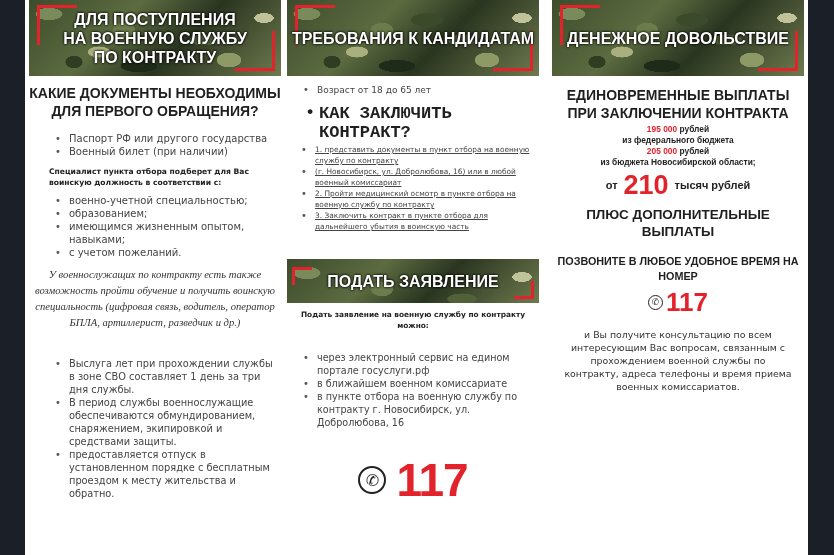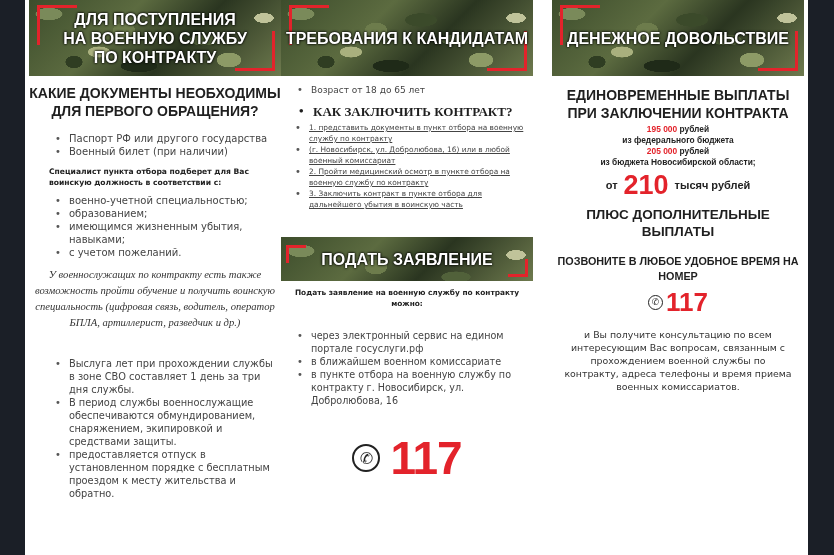--- a/index.html
+++ b/index.html
@@ -1,21 +1,21 @@
 <!DOCTYPE html>
 <html><head>
 <meta charset="utf-8">
 <style>
   * { box-sizing: border-box; margin: 0; padding: 0; }
   html, body { width: 834px; height: 555px; overflow: hidden; }
   body { background: #1b1f27; font-family: "DejaVu Sans", sans-serif; color: #2a2a2a; position: relative; }
   .sheet { position: absolute; left: 25px; top: 0; width: 783px; height: 555px; background: #ffffff; }
   .col { position: absolute; top: 0; height: 555px; }
   .col1 { left: 29px; width: 252px; }
-  .col2 { left: 281px; width: 252px; }
+  .col2 { left: 287px; width: 252px; }
   .col3 { left: 552px; width: 252px; }
 
   .banner {
     position: relative; width: 252px; height: 76px; overflow: hidden;
     background:
       radial-gradient(ellipse 22px 10px at 20px 14px, #7a8a5a 60%, transparent 62%),
       radial-gradient(ellipse 18px 9px at 70px 52px, #a9b07e 60%, transparent 62%),
       radial-gradient(ellipse 26px 11px at 140px 20px, #3b4a2a 60%, transparent 62%),
       radial-gradient(ellipse 20px 12px at 200px 60px, #8d9a66 60%, transparent 62%),
       radial-gradient(ellipse 16px 8px at 235px 18px, #c0c39a 60%, transparent 62%),
@@ -48,21 +48,21 @@
   .c1-docs { margin: 12px 0 0 24px; font-size: 10px; line-height: 13px; color: #444; }
   .c1-docs li { padding-left: 16px; }
   .c1-spec { margin: 8px 0 0 20px; font-size: 7.6px; line-height: 11px; font-weight: 700; color: #222; }
   .c1-spec-list { margin: 6px 0 0 24px; font-size: 10px; line-height: 13px; color: #444; }
   .c1-italic { margin: 8px 4px 0 4px; font-family: "Liberation Serif", serif; font-style: italic; font-size: 10.6px; line-height: 16px; text-align: center; color: #333; }
   .c1-bonus { margin: 26px 0 0 24px; font-size: 9.8px; line-height: 13px; color: #444; }
 
   
   .c2-h1 { font-size: 13px; margin-top: 11px; }
   .c2-age { margin: 8px 0 0 14px; font-size: 9px; line-height: 12px; color: #444; }
-  .c2-h2 { margin: 8px 0 0 18px; font-family: Liberation Serif, serif; font-weight: 700; font-size: 13px; color: #1f1f1f; position: relative; padding-left: 14px; }
+  .c2-h2 { margin: 8px 0 0 18px; font-family: Liberation Mono, monospace; font-weight: 700; font-size: 17px; color: #1f1f1f; position: relative; padding-left: 14px; }
   .c2-h2::before { content: "•"; position: absolute; left: 0; top: -1px; }
   .c2-steps { margin: 2px 0 0 12px; font-size: 7.4px; line-height: 11px; color: #444; text-decoration: underline; }
   .c2-steps li { padding-left: 14px; }
   .c2-apply-wrap { margin-top: 27px; }
   .c2-apply-sub { text-align: center; margin-top: 6px; font-size: 7.4px; line-height: 11px; font-weight: 700; color: #222; }
   .c2-ways { margin: 20px 0 0 14px; font-size: 9.6px; line-height: 13px; color: #444; }
   .c2-ways li { padding-left: 14px; }
   .hotline { display: flex; align-items: center; justify-content: center; margin-top: 28px; gap: 10px; }
   .phone-circle { width: 28px; height: 28px; border-radius: 50%; border: 2px solid #222; display: flex; align-items: center; justify-content: center; font-size: 16px; color: #222; }
   .hot-num { font-family: "Liberation Sans", sans-serif; font-weight: 900; font-size: 46px; color: #e3232b; line-height: 46px; font-stretch: condensed; letter-spacing: -1px; }
@@ -99,21 +99,21 @@
   </div>
   <div class="h-black c1-h">КАКИЕ ДОКУМЕНТЫ НЕОБХОДИМЫ ДЛЯ ПЕРВОГО ОБРАЩЕНИЯ?</div>
   <ul class="dots c1-docs">
     <li>Паспорт РФ или другого государства</li>
     <li>Военный билет (при наличии)</li>
   </ul>
   <div class="c1-spec">Специалист пункта отбора подберет для Вас воинскую должность в соответствии с:</div>
   <ul class="dots c1-spec-list">
     <li>военно-учетной специальностью;</li>
     <li>образованием;</li>
-    <li>имеющимся жизненным убытия, навыками;</li>
+    <li>имеющимся жизненным опытом, навыками;</li>
     <li>с учетом пожеланий.</li>
   </ul>
   <div class="c1-italic">У военнослужащих по контракту есть также возможность пройти обучение и получить воинскую специальность (цифровая связь, водитель, оператор БПЛА, артиллерист, разведчик и др.)</div>
   <ul class="dots c1-bonus">
     <li>Выслуга лет при прохождении службы в зоне СВО составляет 1 день за три дня службы.</li>
     <li>В период службы военнослужащие обеспечиваются обмундированием, снаряжением, экипировкой и средствами защиты.</li>
     <li>предоставляется отпуск в установленном порядке с бесплатным проездом к месту жительства и обратно.</li>
   </ul>
 </div>
 

